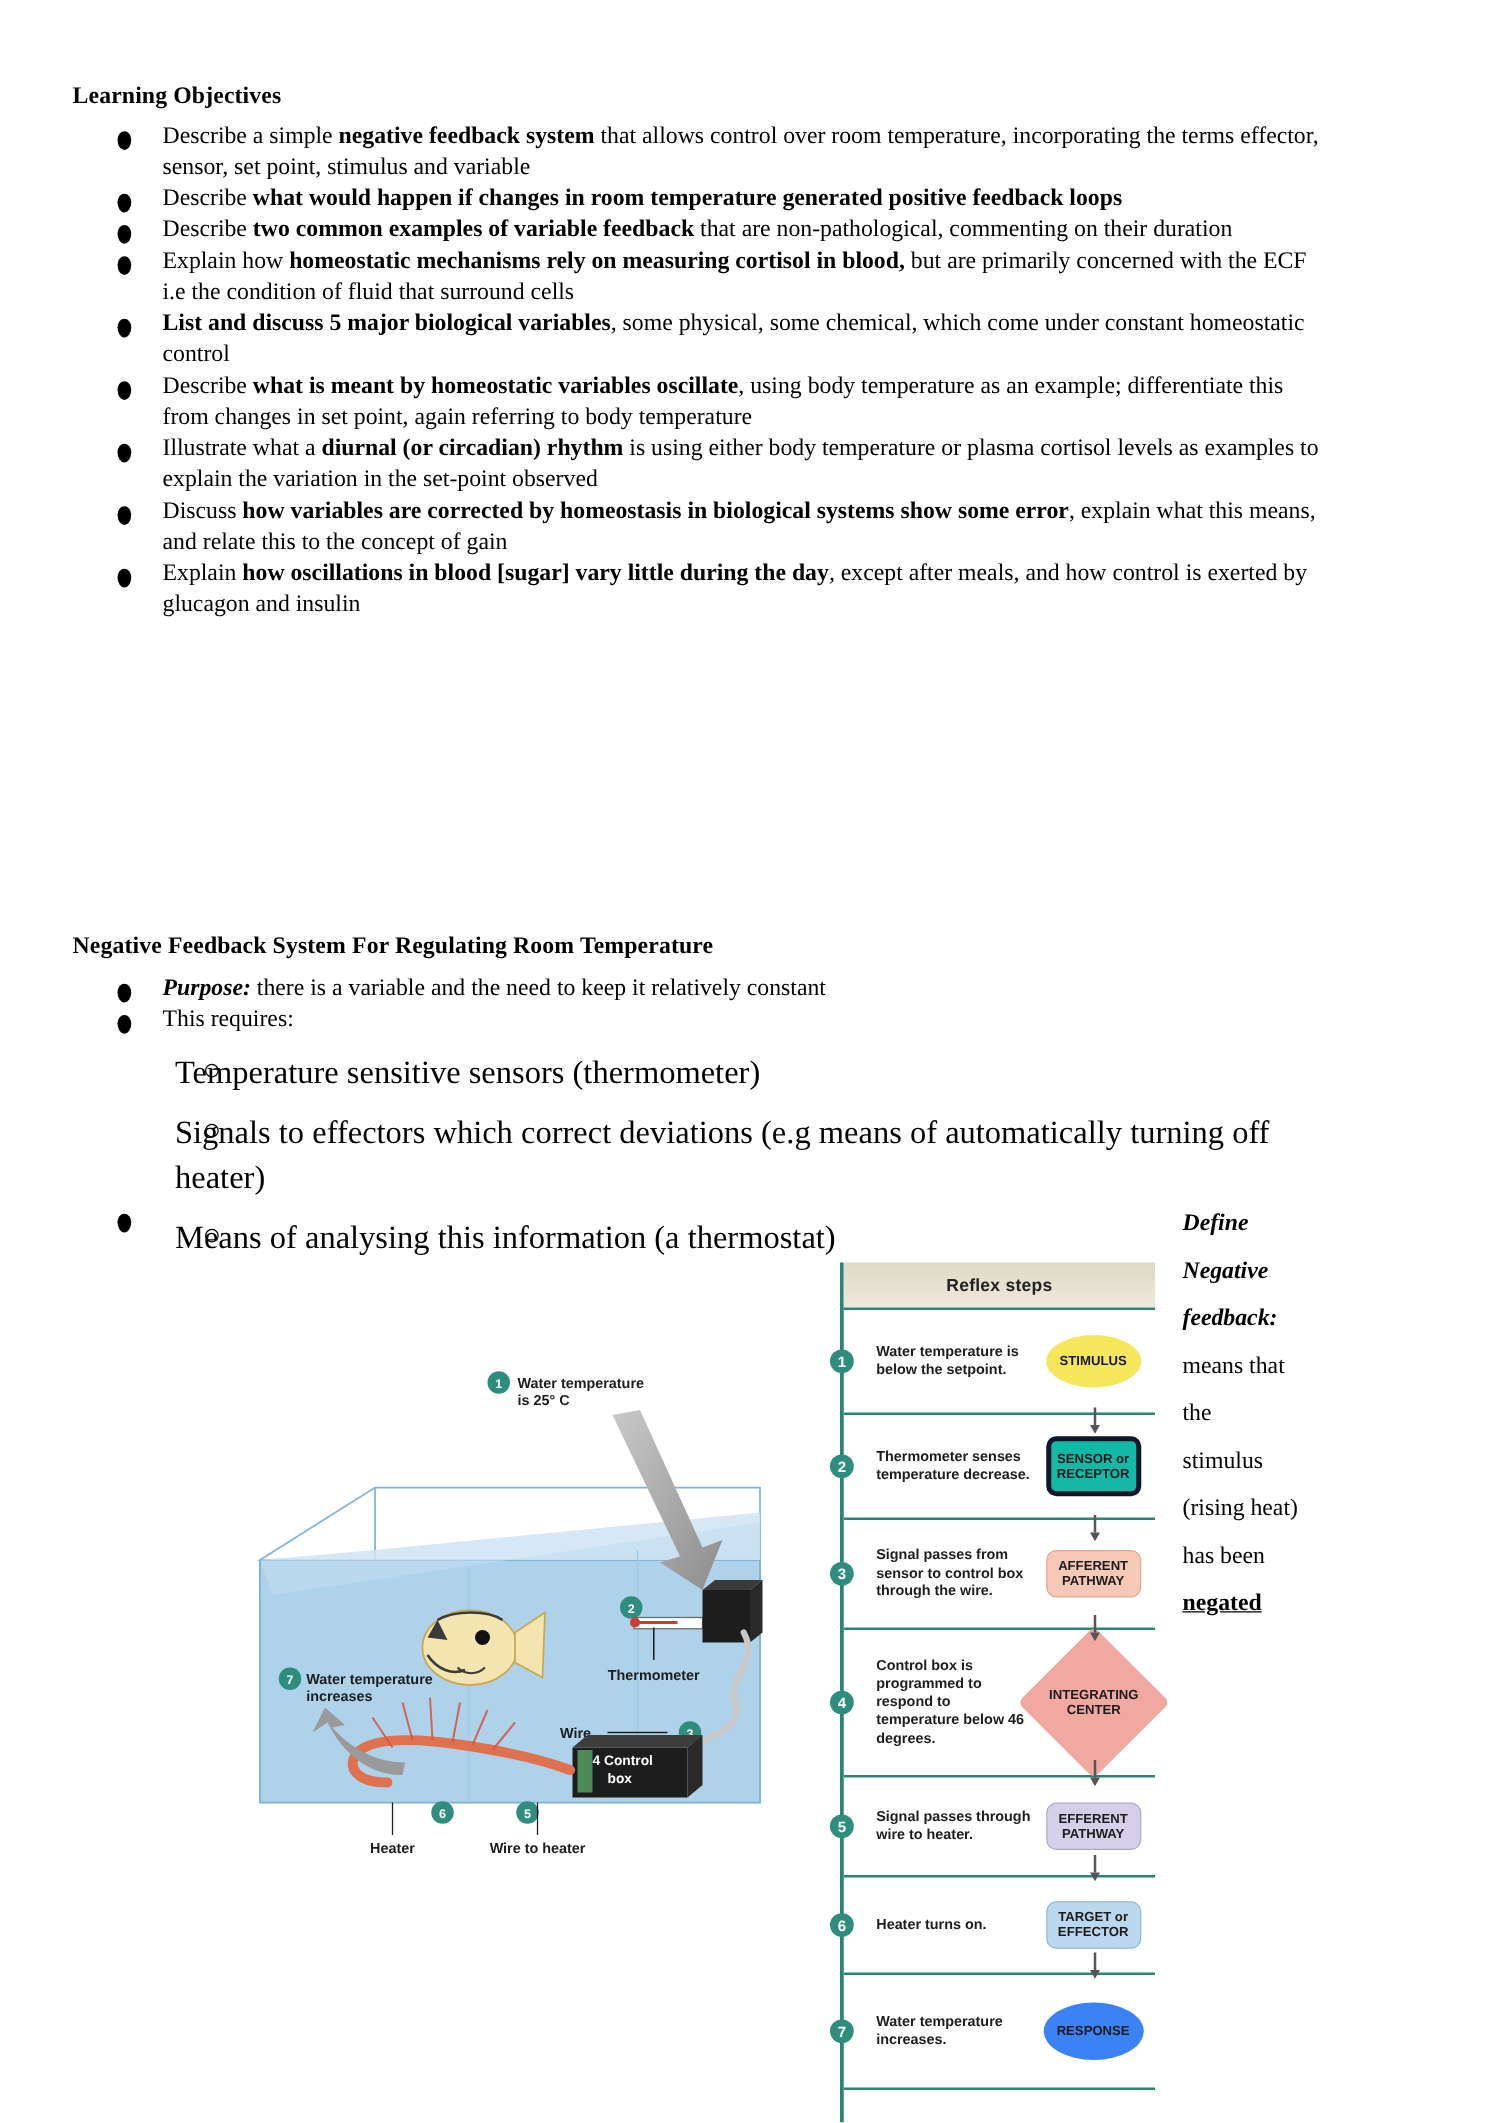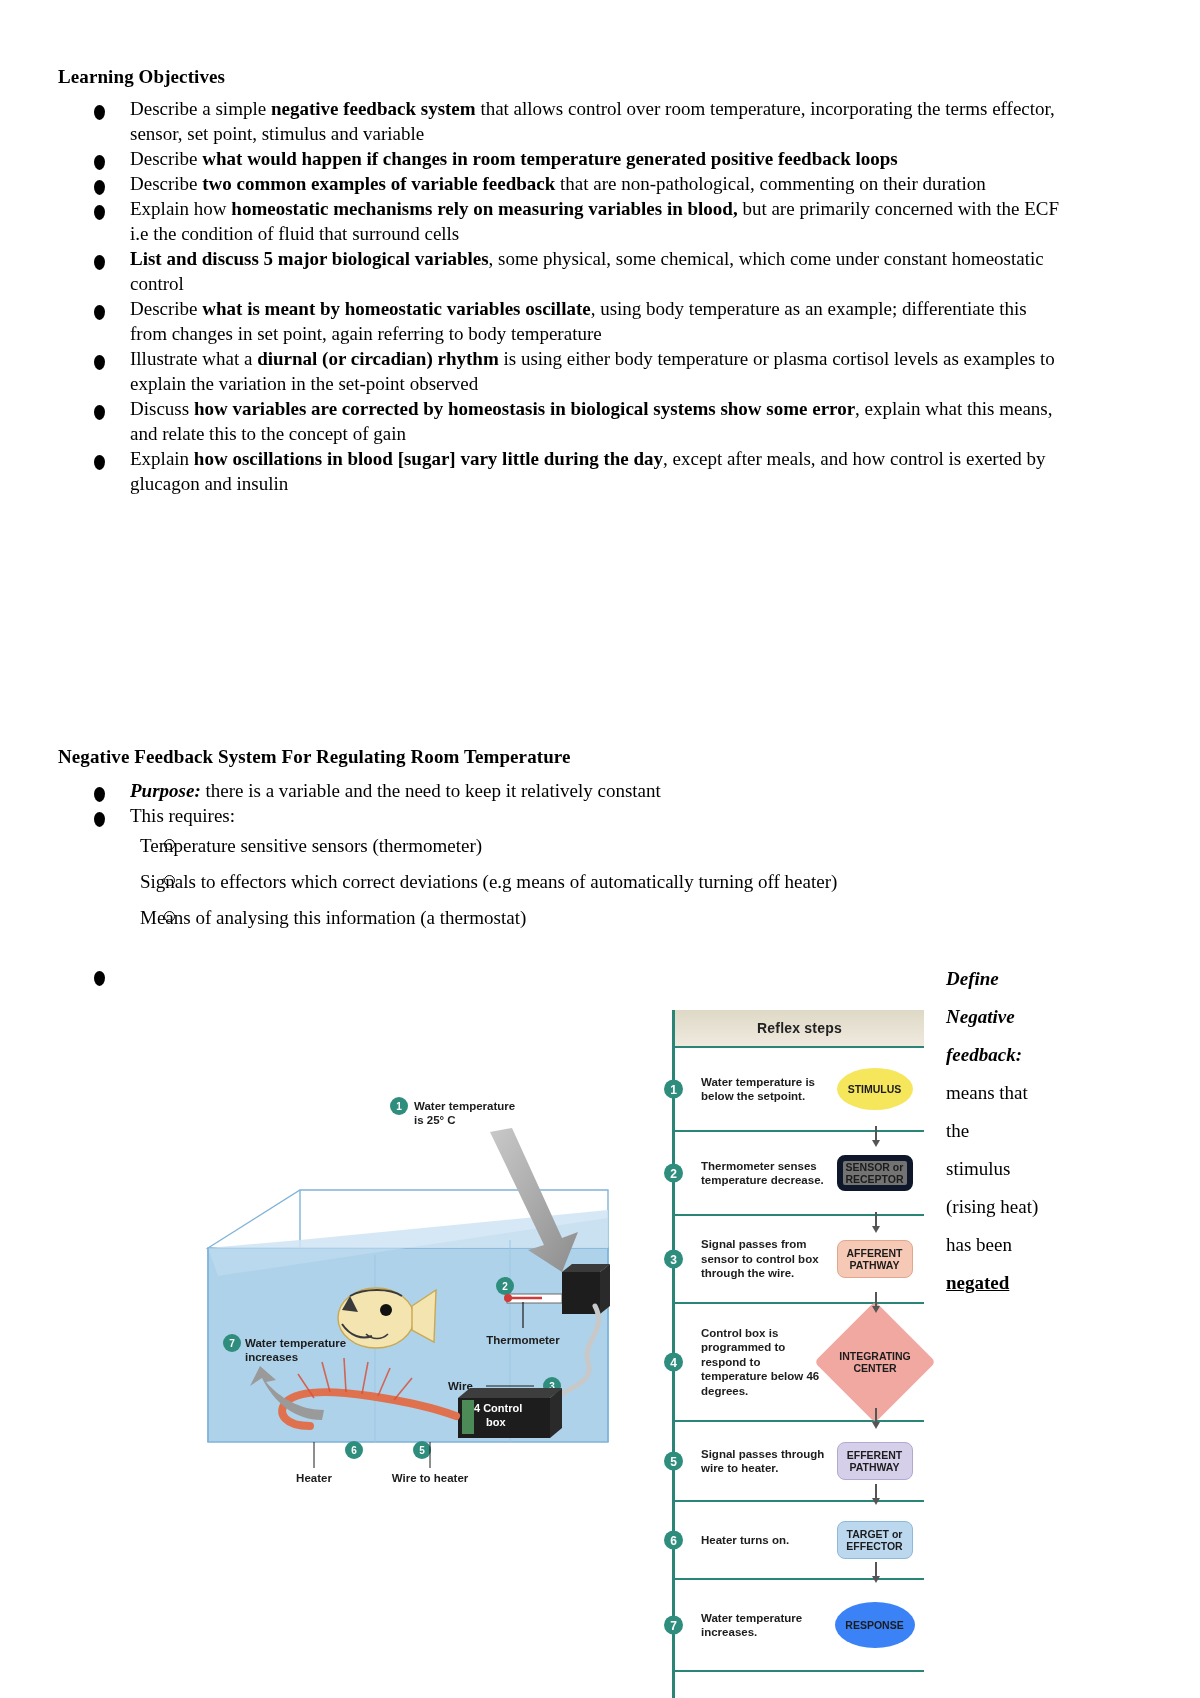--- a/index.html
+++ b/index.html
@@ -67,22 +67,23 @@
   #nf-list { top: 778px; width: 1010px; }
 
   .sub-list {
     list-style: none;
     margin: 0;
     padding: 0;
   }
   .sub-item {
     position: relative;
     padding-left: 82px;
-    font-size: 19px;
+    font-size: 26px;
     line-height: 36px;
+    margin-top: 12px;
   }
   .sub-item .ring {
     position: absolute;
     left: 106px;
     top: 11px;
     width: 11px;
     height: 11px;
     border: 1.6px solid #000;
     border-radius: 50%;
     box-sizing: border-box;
@@ -202,23 +203,23 @@
     align-items: center;
     justify-content: center;
     box-sizing: border-box;
   }
   .shape.ellipse-stimulus {
     width: 76px; height: 42px;
     background: #f5e65c;
     border-radius: 50%;
   }
   .shape.box-sensor {
-    width: 76px; height: 36px;
-    background: #737373;
-    border: 6px solid #0f172a;
+    width: 76px; height: 48px;
+    background: #14b8a6;
+    border: 4px solid #0f172a;
     border-radius: 8px;
   }
   .shape.box-afferent {
     width: 76px; height: 38px;
     background: #f6c9b6;
     border: 1px solid #e0a78e;
     border-radius: 8px;
   }
   .shape.diamond-integrating {
     width: 86px; height: 86px;
@@ -278,21 +279,21 @@
     <li class="bullet-item">
       <span class="dot"></span>
       <span class="txt">Describe <b>what would happen if changes in room temperature generated positive feedback loops</b></span>
     </li>
     <li class="bullet-item">
       <span class="dot"></span>
       <span class="txt">Describe <b>two common examples of variable feedback</b> that are non-pathological, commenting on their duration</span>
     </li>
     <li class="bullet-item">
       <span class="dot"></span>
-      <span class="txt">Explain how <b>homeostatic mechanisms rely on measuring variables in blood,</b> but are primarily concerned with the ECF i.e the condition of fluid that surround cells</span>
+      <span class="txt">Explain how <b>homeostatic mechanisms rely on measuring cortisol in blood,</b> but are primarily concerned with the ECF i.e the condition of fluid that surround cells</span>
     </li>
     <li class="bullet-item">
       <span class="dot"></span>
       <span class="txt"><b>List and discuss 5 major biological variables</b>, some physical, some chemical, which come under constant homeostatic control</span>
     </li>
     <li class="bullet-item">
       <span class="dot"></span>
       <span class="txt">Describe <b>what is meant by homeostatic variables oscillate</b>, using body temperature as an example; differentiate this from changes in set point, again referring to body temperature</span>
     </li>
     <li class="bullet-item">

